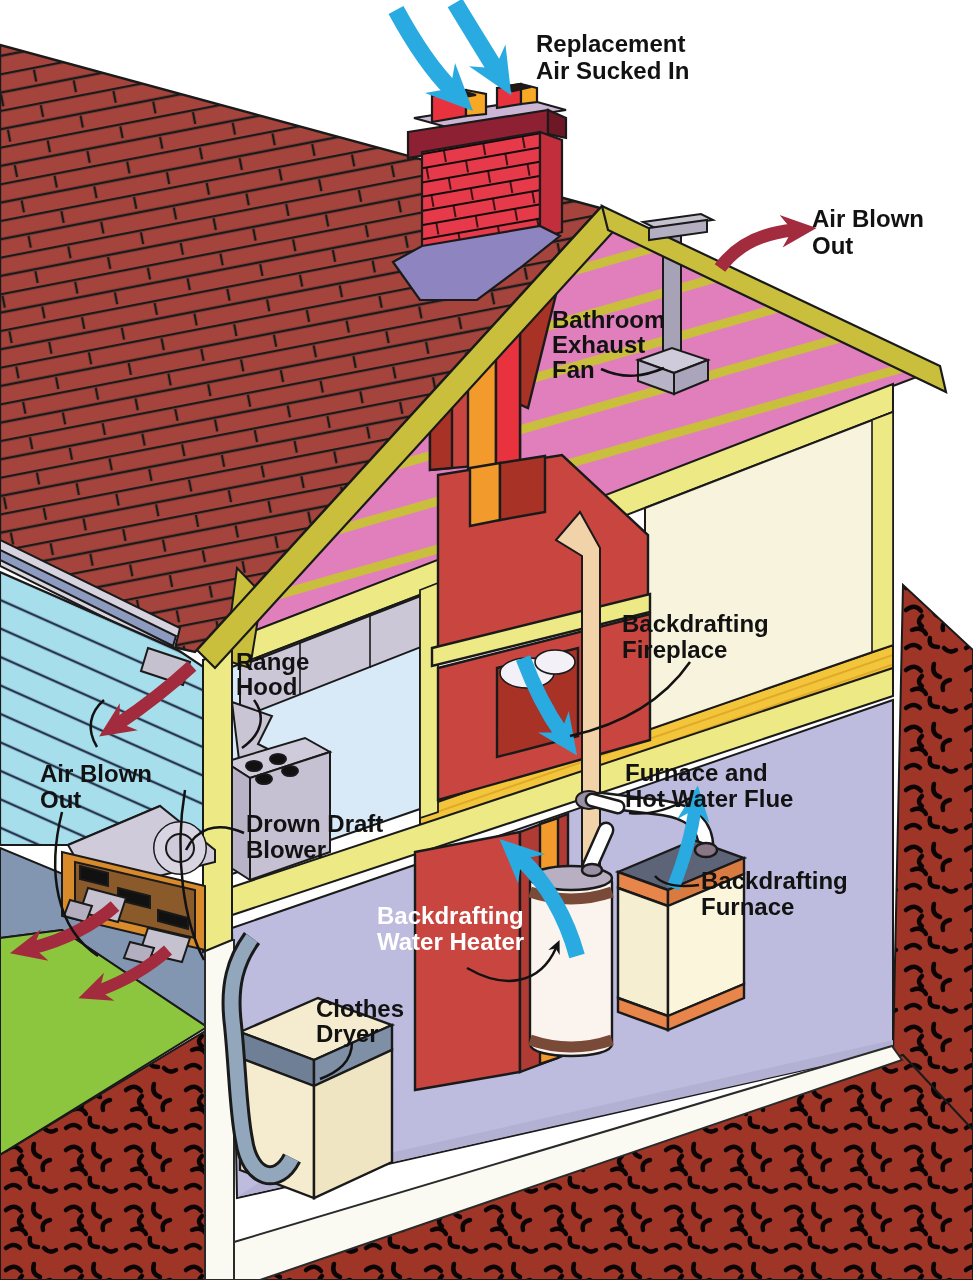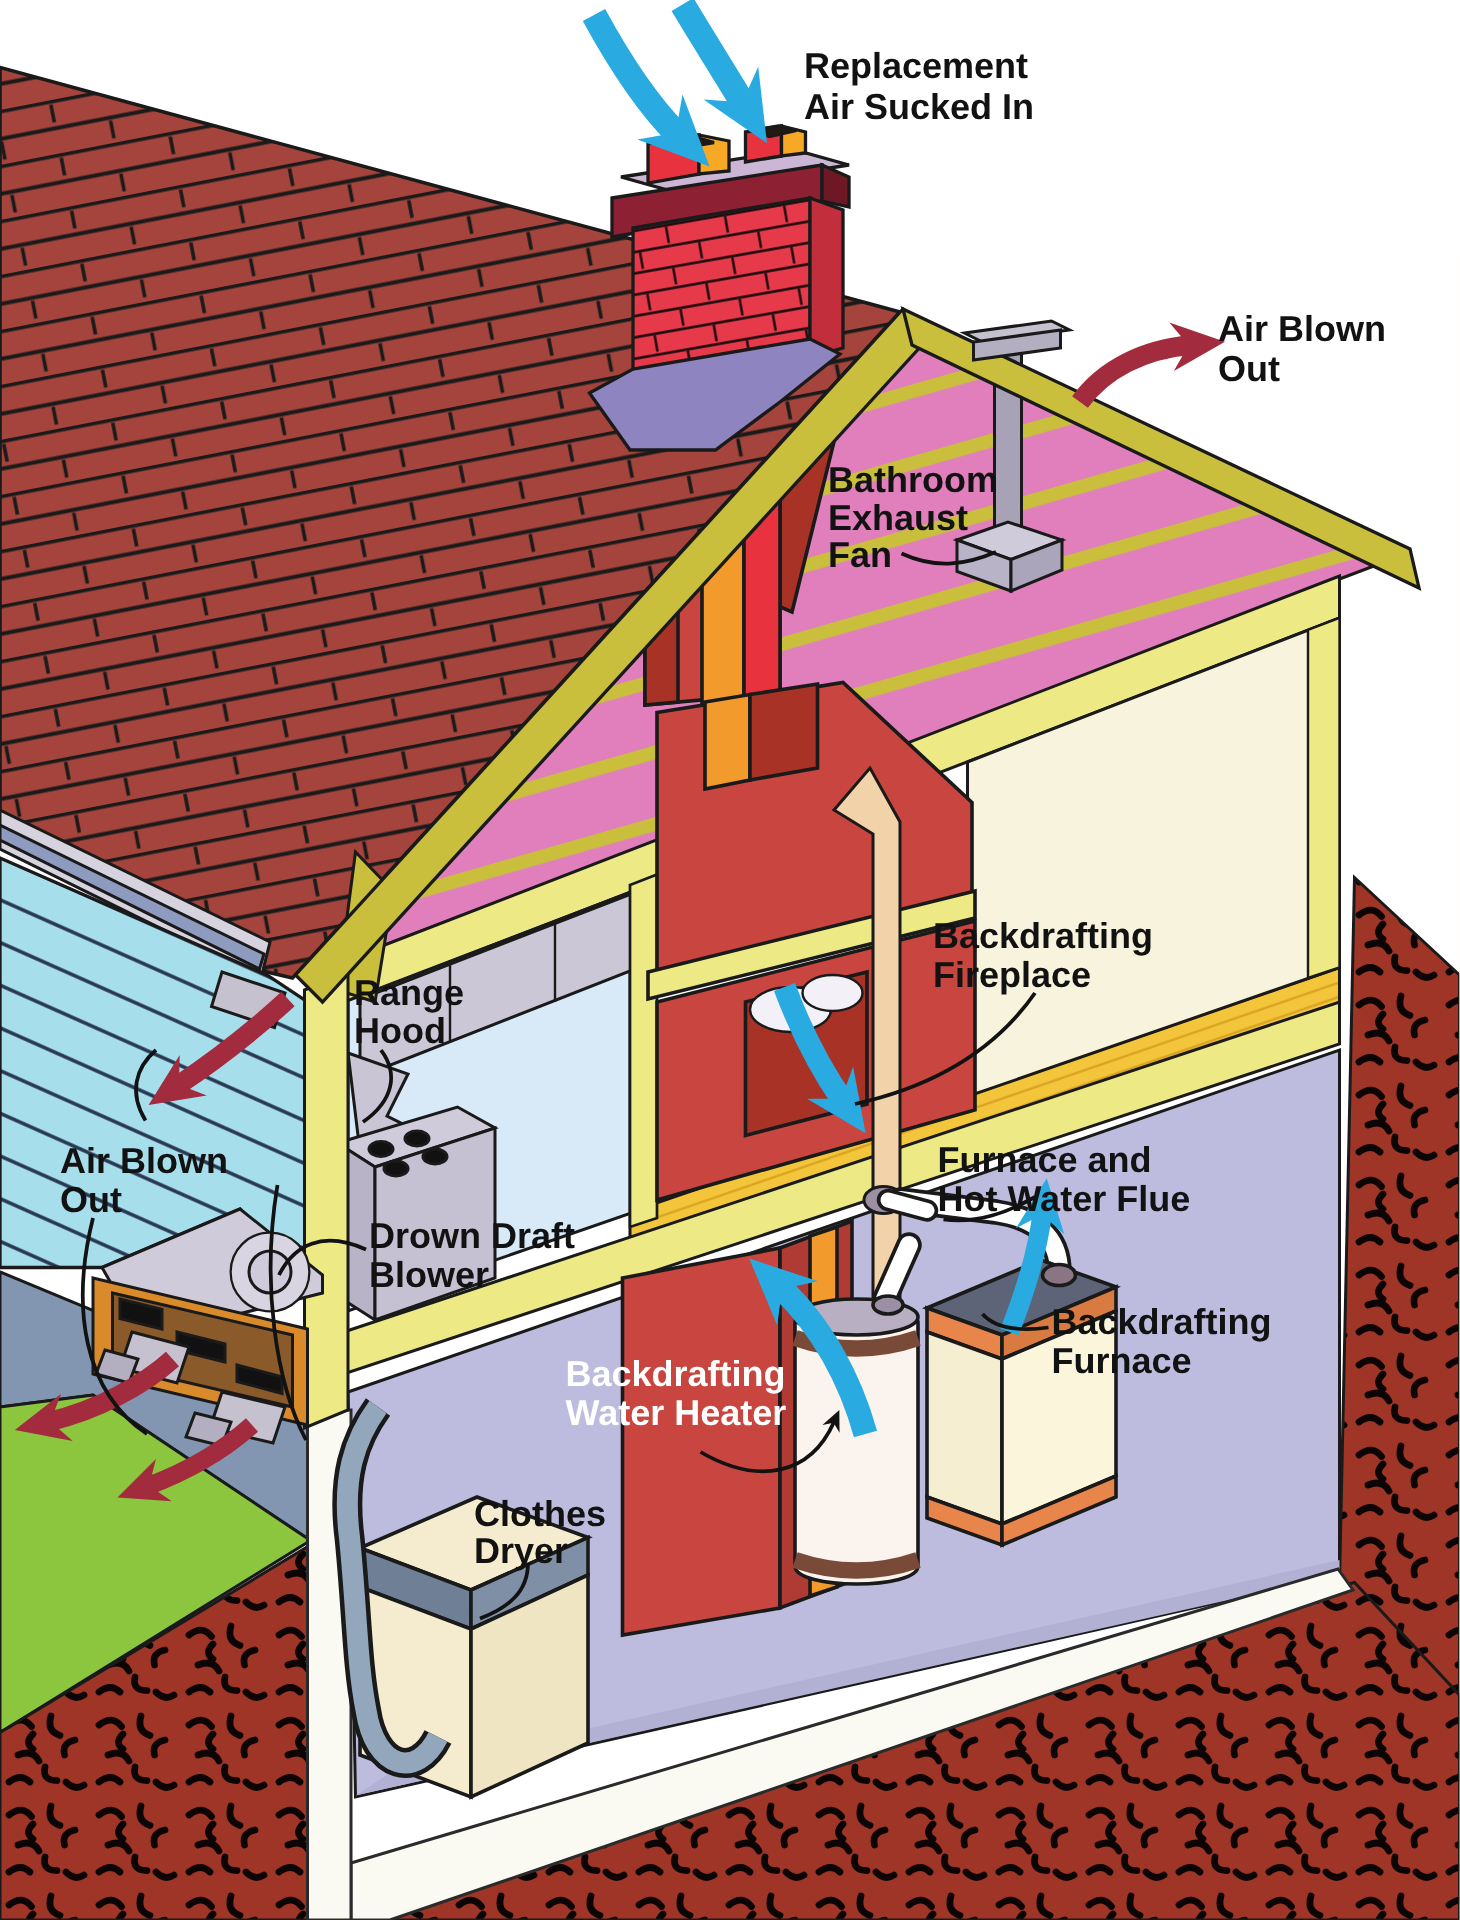--- a/index.html
+++ b/index.html
@@ -1,16 +1,16 @@
 <!DOCTYPE html>
 <html><head>
 <meta charset="utf-8">
 <style>
   html,body{margin:0;padding:0;background:#ffffff;}
-  .stage{position:relative;width:973px;height:1280px;background:#fef9c3;overflow:hidden;
+  .stage{position:relative;width:973px;height:1280px;background:#a3a3a3;overflow:hidden;
          font-family:"Liberation Sans", sans-serif;}
   svg{display:block}
   text{font-family:"Liberation Sans", sans-serif;font-weight:bold;font-size:24px;fill:#121212;}
   text.white{fill:#ffffff;}
 </style>
 </head>
 <body>
 
 <div class="stage">
 <svg width="973" height="1280" viewBox="0 0 973 1280">

